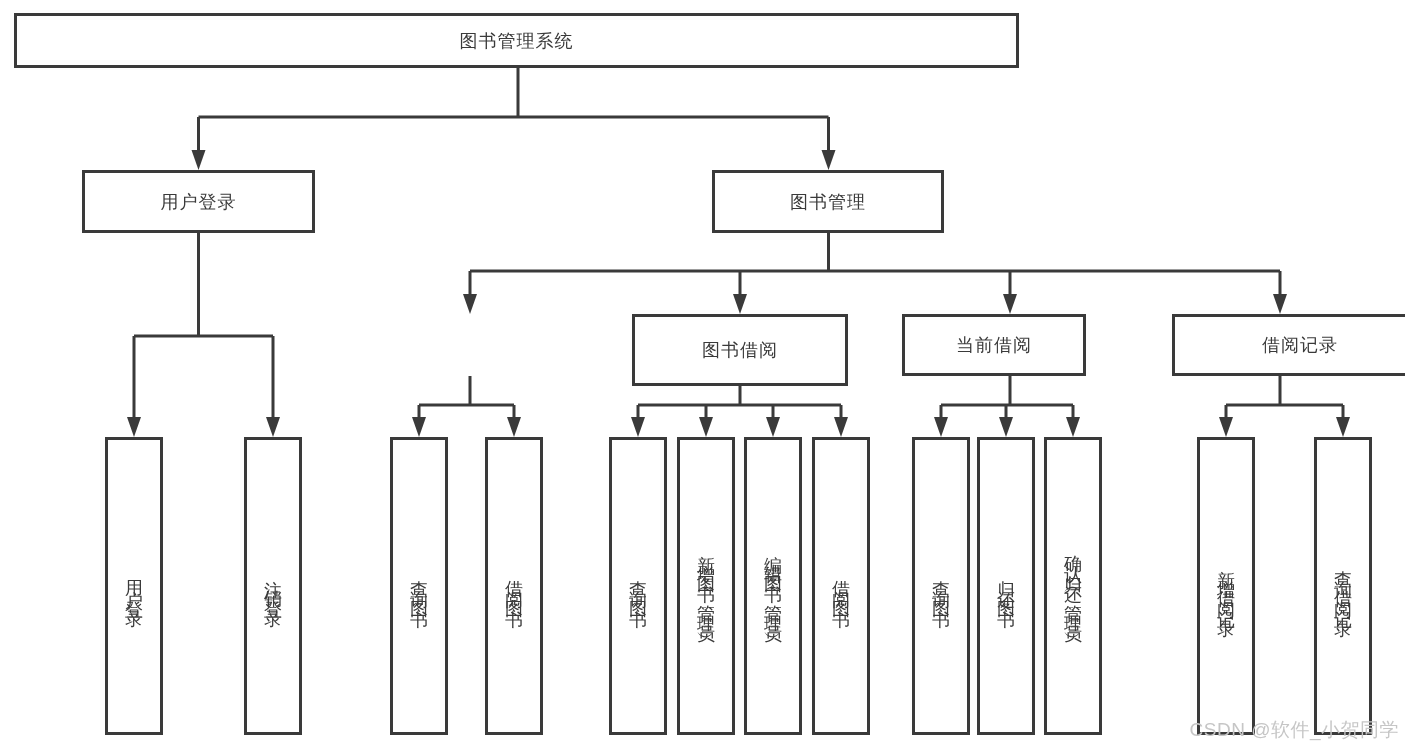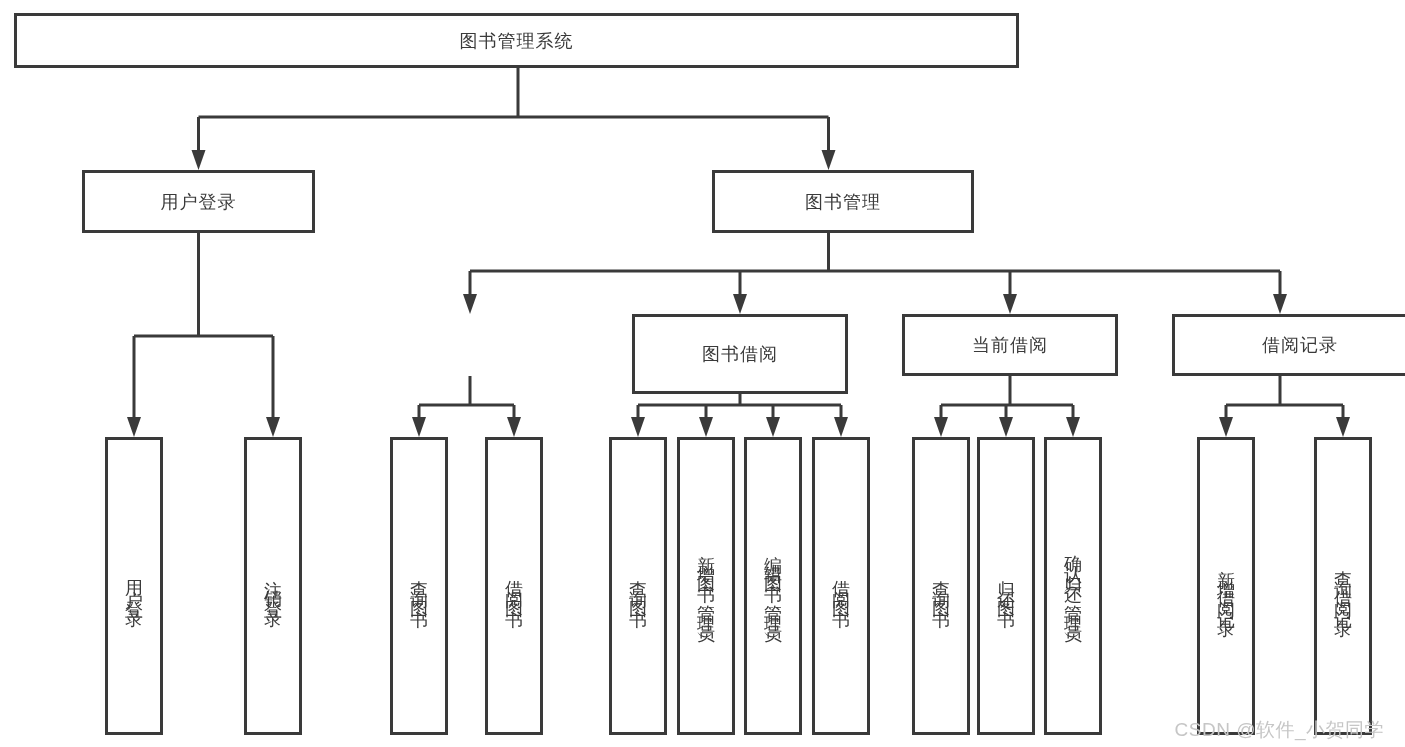--- a/index.html
+++ b/index.html
@@ -15,21 +15,21 @@
     background:#ffffff; border:3px solid #3a3a3a;
     display:flex; align-items:center; justify-content:center;
     color:#3a3a3a;
   }
   .hnode .lbl{font-size:18px; letter-spacing:1px; white-space:nowrap;}
   .vnode .lbl{
     writing-mode:vertical-lr; text-orientation:mixed;
     font-size:18px; letter-spacing:10px; line-height:1;
   }
   .watermark{
-    position:absolute; z-index:10; right:21px; bottom:4px;
+    position:absolute; z-index:10; right:6px; bottom:4px;
     font-size:19px; color:#c6c6c6; letter-spacing:0.5px; white-space:nowrap;
   }
 </style>
 </head>
 <body>
 
 <div class="canvas">
 
   <svg class="wires" width="1405" height="747" viewBox="0 0 1405 747">
     <g>
@@ -74,28 +74,28 @@
     </g>
   </svg>
 
   <div class="box hnode" style="left:14px;top:13px;width:1005px;height:55px">
     <span class="lbl">图书管理系统</span>
   </div>
 
   <div class="box hnode" style="left:82px;top:170px;width:233px;height:63px">
     <span class="lbl">用户登录</span>
   </div>
-  <div class="box hnode" style="left:712px;top:170px;width:262px;height:63px">
+  <div class="box hnode" style="left:712px;top:170px;width:232px;height:63px">
     <span class="lbl">图书管理</span>
   </div>
 
-  <div class="box hnode" style="left:632px;top:314px;width:216px;height:80px">
+  <div class="box hnode" style="left:632px;top:314px;width:216px;height:72px">
     <span class="lbl">图书借阅</span>
   </div>
-  <div class="box hnode" style="left:902px;top:314px;width:216px;height:62px">
+  <div class="box hnode" style="left:902px;top:314px;width:184px;height:62px">
     <span class="lbl">当前借阅</span>
   </div>
   <div class="box hnode" style="left:1172px;top:314px;width:256px;height:62px">
     <span class="lbl">借阅记录</span>
   </div>
 
   <div class="box vnode" style="left:105px;top:437px;width:58px;height:298px">
     <span class="lbl">用户登录</span>
   </div>
   <div class="box vnode" style="left:244px;top:437px;width:58px;height:298px">

